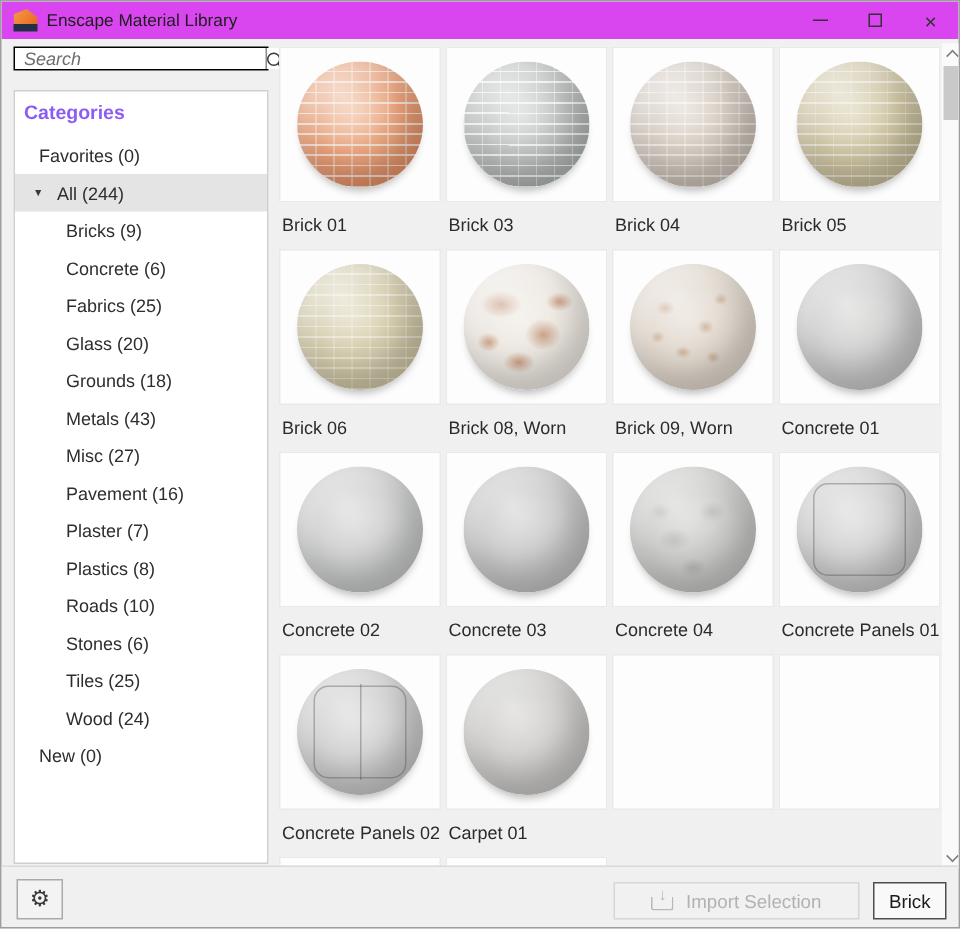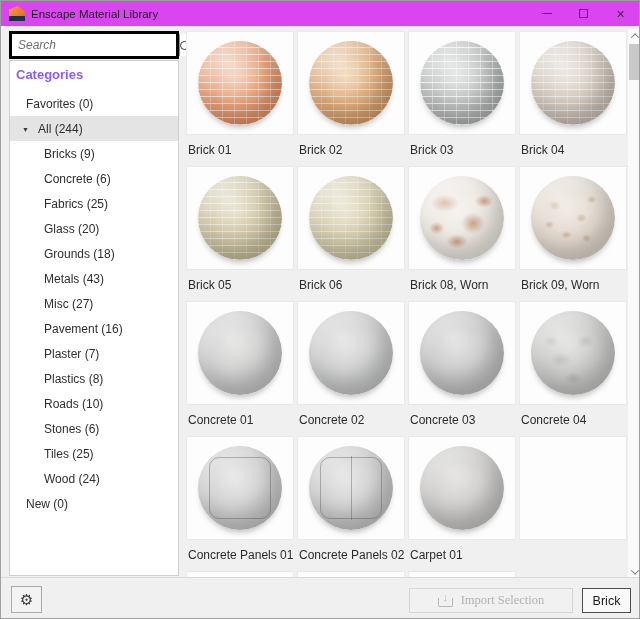--- a/index.html
+++ b/index.html
@@ -21,21 +21,21 @@
       clip-path:polygon(0 100%, 0 35%, 55% 0, 100% 55%, 100% 100%); }
   .app-logo .logo-bottom { position:absolute; left:0; right:0; bottom:0; height:5px; background:#232f48; }
   .app-title { font-size:11.5px; color:#1c1c1c; }
   .win-controls { margin-left:auto; display:flex; height:100%; }
   .win-btn { width:37px; height:100%; display:flex; align-items:center; justify-content:center; cursor:default; }
   .glyph-min { width:10px; height:1px; background:#333; display:block; }
   .glyph-max { width:9px; height:9px; border:1px solid #333; display:block; }
   .glyph-close { font-size:14px; color:#333; line-height:1; }
 
   
-  .search-wrap { position:absolute; left:8px; top:30px; width:170px; height:28px; background:#fff; border:3px solid #000000; display:flex; }
+  .search-wrap { position:absolute; left:8px; top:30px; width:170px; height:16px; background:#fff; border:1px solid #000000; display:flex; }
   .search-input { flex:1; border:none; outline:none; font-size:12px; padding:0 6px; font-family:"Liberation Sans",sans-serif; background:transparent; color:#222; }
   .search-input::placeholder { font-style:italic; color:#6e6e6e; }
   .search-btn { width:26px; border-left:1px solid #8b8b8b; display:flex; align-items:center; justify-content:center; background:#fff; cursor:pointer; }
   .mag { width:9px; height:9px; border:1.5px solid #3c3c3c; border-radius:50%; position:relative; display:block; }
   .mag::after { content:""; position:absolute; width:5px; height:1.5px; background:#3c3c3c; bottom:-2px; right:-4px; transform:rotate(45deg); }
 
   
   .sidebar { position:absolute; left:8px; top:59px; width:170px; height:516px; background:#fff; border:1px solid #cfcfcf; overflow:hidden; }
   .cat-header { font-size:13px; font-weight:bold; color:#8b5cf6; padding:6px 0 9px 6px; }
   .cat-item { height:25px; display:flex; align-items:center; font-size:12px; color:#2e2e2e; cursor:pointer; position:relative; }
@@ -98,21 +98,21 @@
   .scroll-arrow.up { top:0; } .scroll-arrow.down { bottom:0; }
   .chev { width:6px; height:6px; border-right:1.5px solid #7a7a7a; border-bottom:1.5px solid #7a7a7a; display:block; }
   .chev.up { transform:rotate(-135deg) translate(-1px,-1px); }
   .chev.down { transform:rotate(45deg) translate(-1px,-1px); }
   .scroll-thumb { position:absolute; left:1px; top:15px; width:11px; height:36px; background:#c9c9c9; cursor:pointer; }
 
   
   .footer { position:absolute; left:0; right:0; bottom:0; height:41px; background:#f0f0f0; border-top:1px solid #dadada; }
   .gear-btn { position:absolute; left:10px; top:8px; width:31px; height:27px; border:1px solid #aaaaaa; background:#f3f3f3; display:flex; align-items:center; justify-content:center; cursor:pointer; }
   .gear-glyph { font-size:15px; color:#3a3a3a; line-height:1; }
-  .import-btn { position:absolute; left:408px; top:10px; width:164px; height:25px; border:1px solid #d6d6d6; background:#f1f1f1; color:#b2b2b2; font-size:12.5px; display:flex; align-items:center; justify-content:center; gap:8px; cursor:default; font-family:Liberation Serif, serif; }
+  .import-btn { position:absolute; left:408px; top:10px; width:164px; height:25px; border:1px solid #d6d6d6; background:#f1f1f1; color:#b2b2b2; font-size:12.5px; display:flex; align-items:center; justify-content:center; gap:8px; cursor:default; font-family:Liberation Sans, sans-serif; }
   .dl-icon { position:relative; width:15px; height:13px; display:inline-block; }
   .dl-icon::before { content:""; position:absolute; left:0; right:0; bottom:0; height:8px; border-left:1.5px solid #b8b8b8; border-right:1.5px solid #b8b8b8; border-bottom:1.5px solid #b8b8b8; border-radius:0 0 2px 2px; }
   .dl-icon::after { content:"↓"; position:absolute; top:-3px; left:50%; transform:translateX(-50%); font-size:11px; color:#b8b8b8; }
   .close-btn { position:absolute; left:581px; top:10px; width:49px; height:25px; border:1px solid #4d4d4d; background:#f9f9f9; color:#1b1b1b; font-size:12.5px; display:flex; align-items:center; justify-content:center; cursor:pointer; font-family:"Liberation Sans",sans-serif; }
 </style>
 </head>
 <body>
 
 <div class="titlebar">
   <span class="app-logo">
@@ -201,26 +201,20 @@
 <div class="grid-area">
   <div class="grid" id="material-grid">
       <div class="tile">
         <div class="img-box">
           <div class="sphere p-brick" style="--base: #dd8a60; --light: #f3c0a0; --mortar: rgba(240,228,218,0.85); --mortar2: rgba(240,228,218,0.45);"></div>
         </div>
         <div class="tile-label">Brick 01</div>
       </div>
       <div class="tile">
         <div class="img-box">
-          <div class="sphere p-brick" style="--base: #d09663; --light: #ecc9a2; --mortar: rgba(235,222,200,0.8); --mortar2: rgba(235,222,200,0.4);"></div>
-        </div>
-        <div class="tile-label">Brick 02</div>
-      </div>
-      <div class="tile">
-        <div class="img-box">
           <div class="sphere p-brick" style="--base: #a9acac; --light: #d8dad9; --mortar: rgba(245,246,246,0.85); --mortar2: rgba(245,246,246,0.5);"></div>
         </div>
         <div class="tile-label">Brick 03</div>
       </div>
       <div class="tile">
         <div class="img-box">
           <div class="sphere p-brick" style="--base: #c4bab0; --light: #e2dad0; --mortar: rgba(255,255,255,0.5); --mortar2: rgba(255,255,255,0.25);"></div>
         </div>
         <div class="tile-label">Brick 04</div>
       </div>

